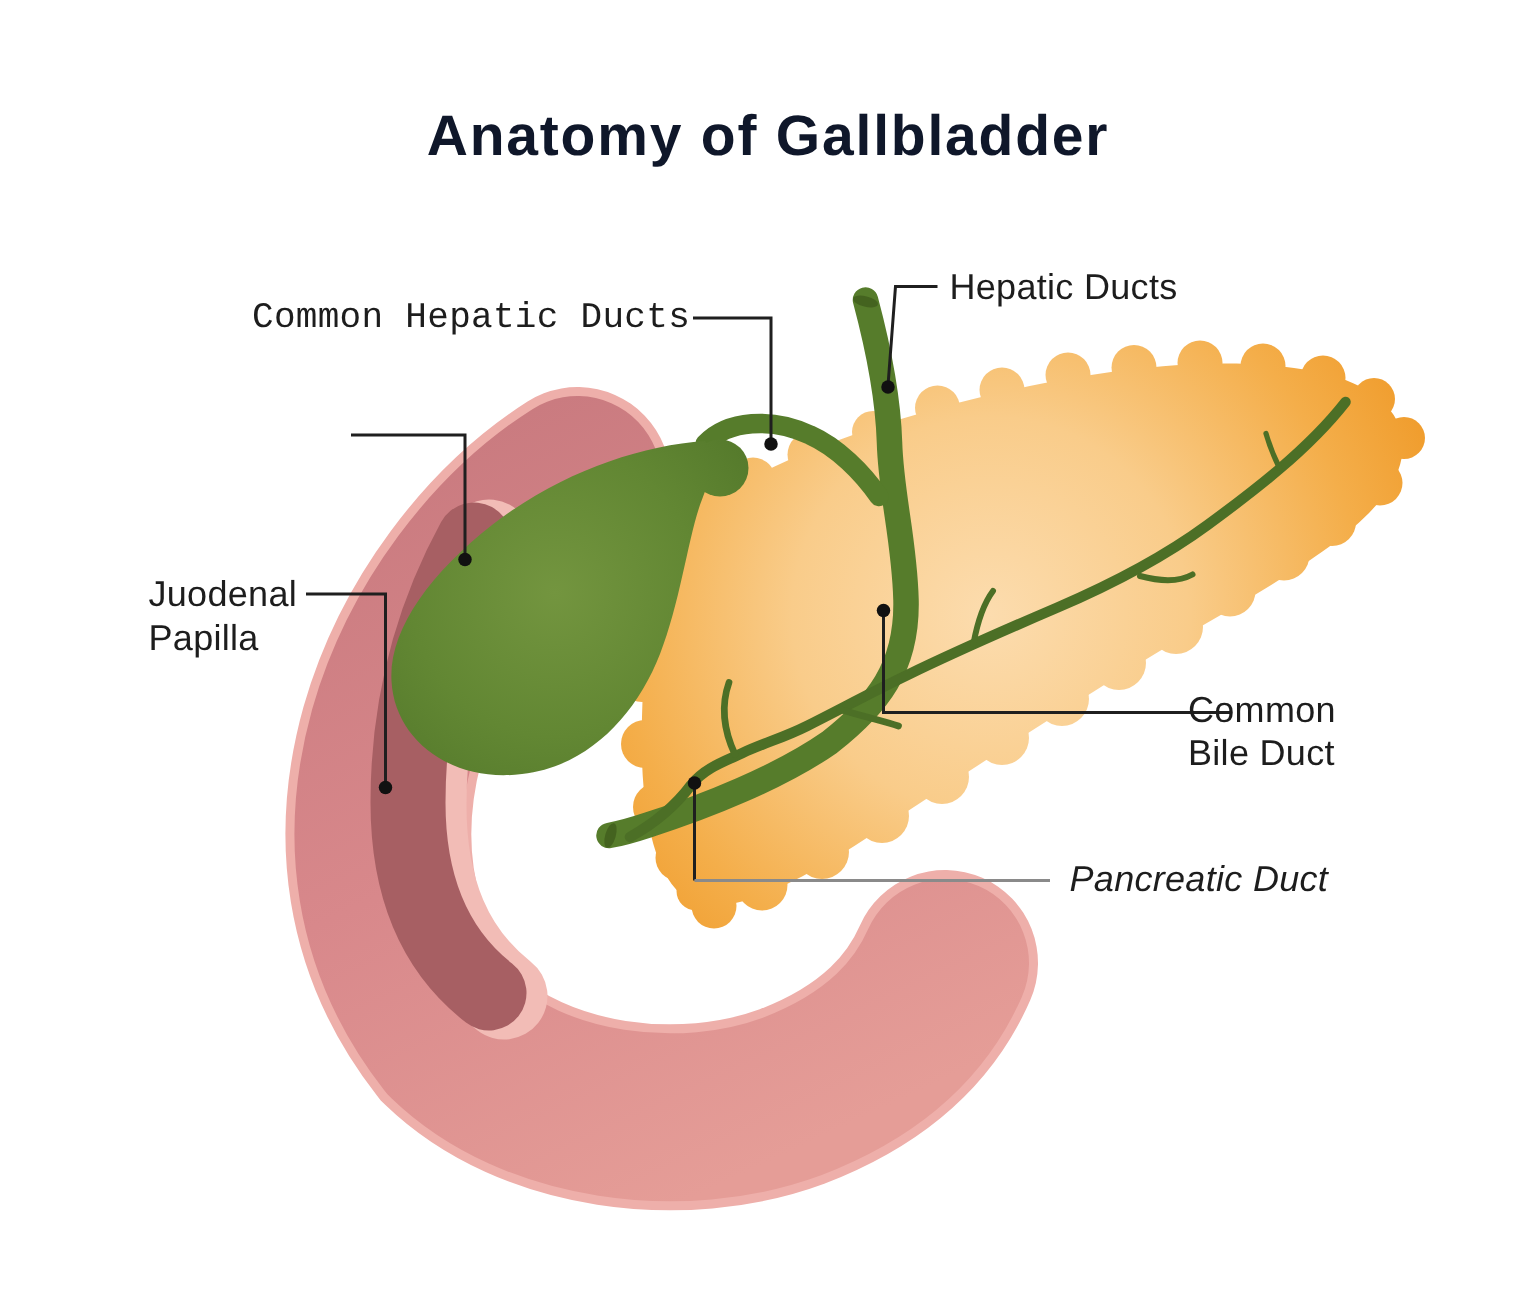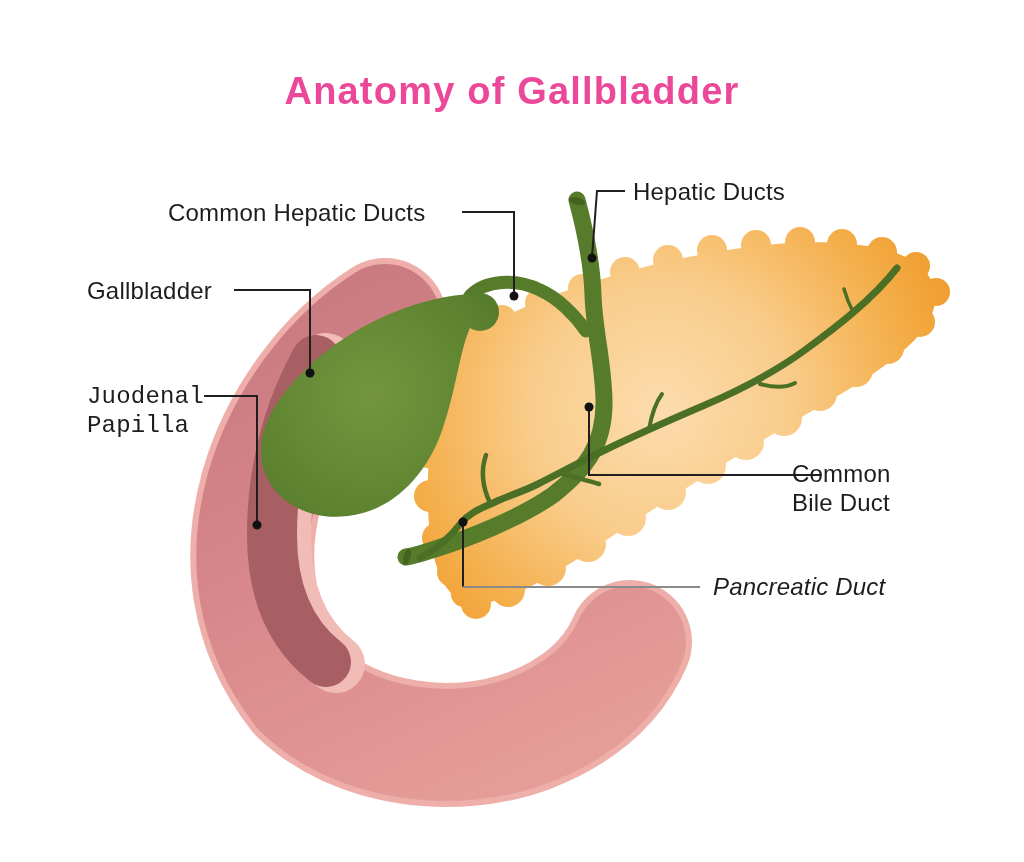--- a/index.html
+++ b/index.html
@@ -8,31 +8,31 @@
     width:1024px;height:862px;
     background:#ffffff;
     font-family:"Liberation Sans", sans-serif;
     overflow:hidden;
   }
   .stage svg{position:absolute;left:0;top:0;}
   .diagram-title{
     position:absolute;left:0;top:70px;width:1024px;
     text-align:center;
     font-size:38px;font-weight:700;letter-spacing:1.2px;
-    color:#ec4899;
+    color:#0f172a;
   }
   .label{
     position:absolute;
     font-size:24px;font-weight:500;letter-spacing:0.2px;
     color:#1d1d1d;line-height:29px;
   }
   .lbl-hepatic{left:633px;top:177px;white-space:nowrap;}
-  .lbl-common-hepatic{left:168px;top:198px;width:288px;text-align:left;white-space:nowrap;}
+  .lbl-common-hepatic{left:168px;top:198px;width:288px;text-align:left;white-space:nowrap;font-family:Liberation Mono, monospace;}
   .lbl-gallbladder{left:87px;top:276px;white-space:nowrap;}
-  .lbl-juodenal{left:87px;top:382px;width:125px;font-family:Liberation Mono, monospace;}
+  .lbl-juodenal{left:99px;top:382px;width:125px;}
   .lbl-cbd{left:792px;top:459px;width:120px;}
   .lbl-panduct{left:713px;top:572px;white-space:nowrap;font-style:italic;}
 </style>
 </head>
 <body>
 
 <div class="stage">
 
   <svg width="1024" height="862" viewBox="0 0 1024 862">
     <defs>
@@ -135,18 +135,17 @@
       <circle cx="310" cy="373" r="4.5"></circle>
       <circle cx="257" cy="525" r="4.5"></circle>
       <circle cx="589" cy="407" r="4.5"></circle>
       <circle cx="463" cy="522" r="4.5"></circle>
     </g>
   </svg>
 
   <div class="diagram-title">Anatomy of Gallbladder</div>
   <div class="label lbl-hepatic">Hepatic Ducts</div>
   <div class="label lbl-common-hepatic">Common Hepatic Ducts</div>
-  <div class="label lbl-gallbladder">Gallbladder</div>
   <div class="label lbl-juodenal">Juodenal Papilla</div>
   <div class="label lbl-cbd">Common Bile Duct</div>
   <div class="label lbl-panduct">Pancreatic Duct</div>
 
 </div>
 
 </body></html>

